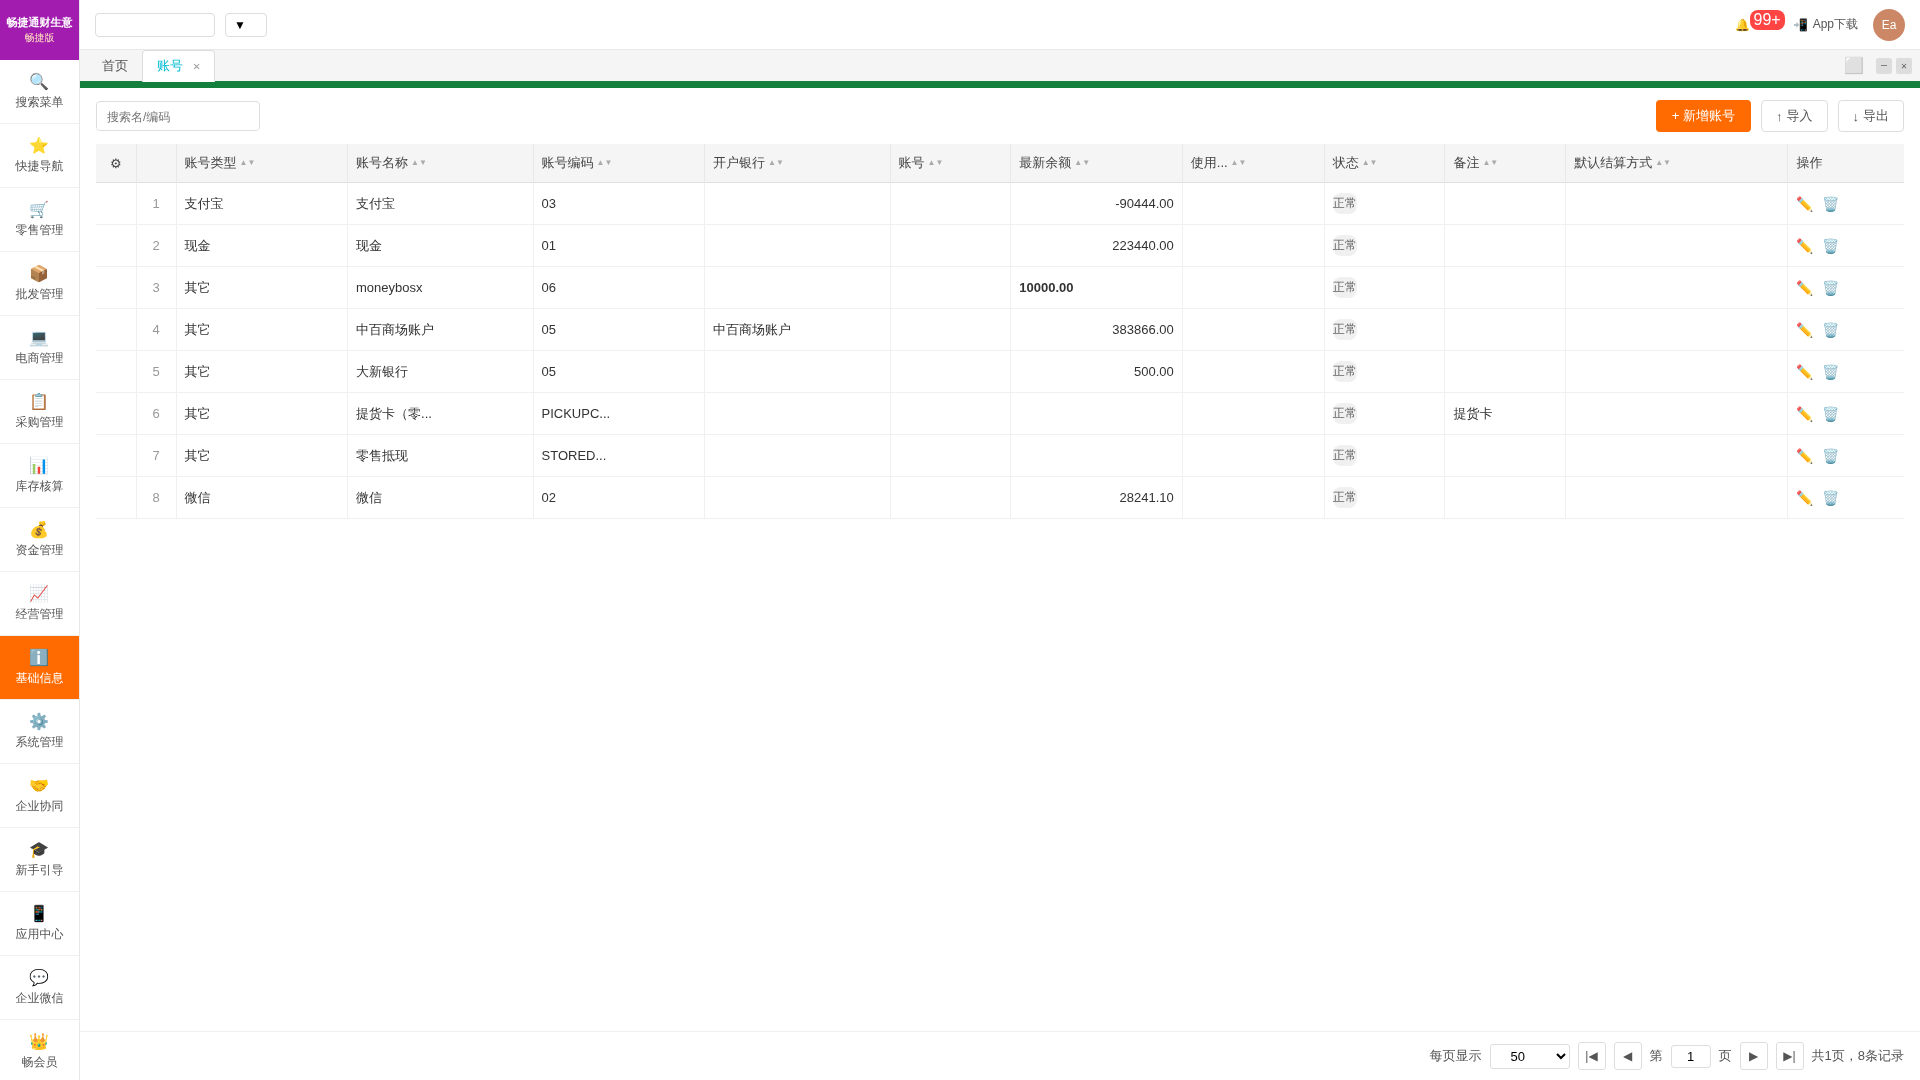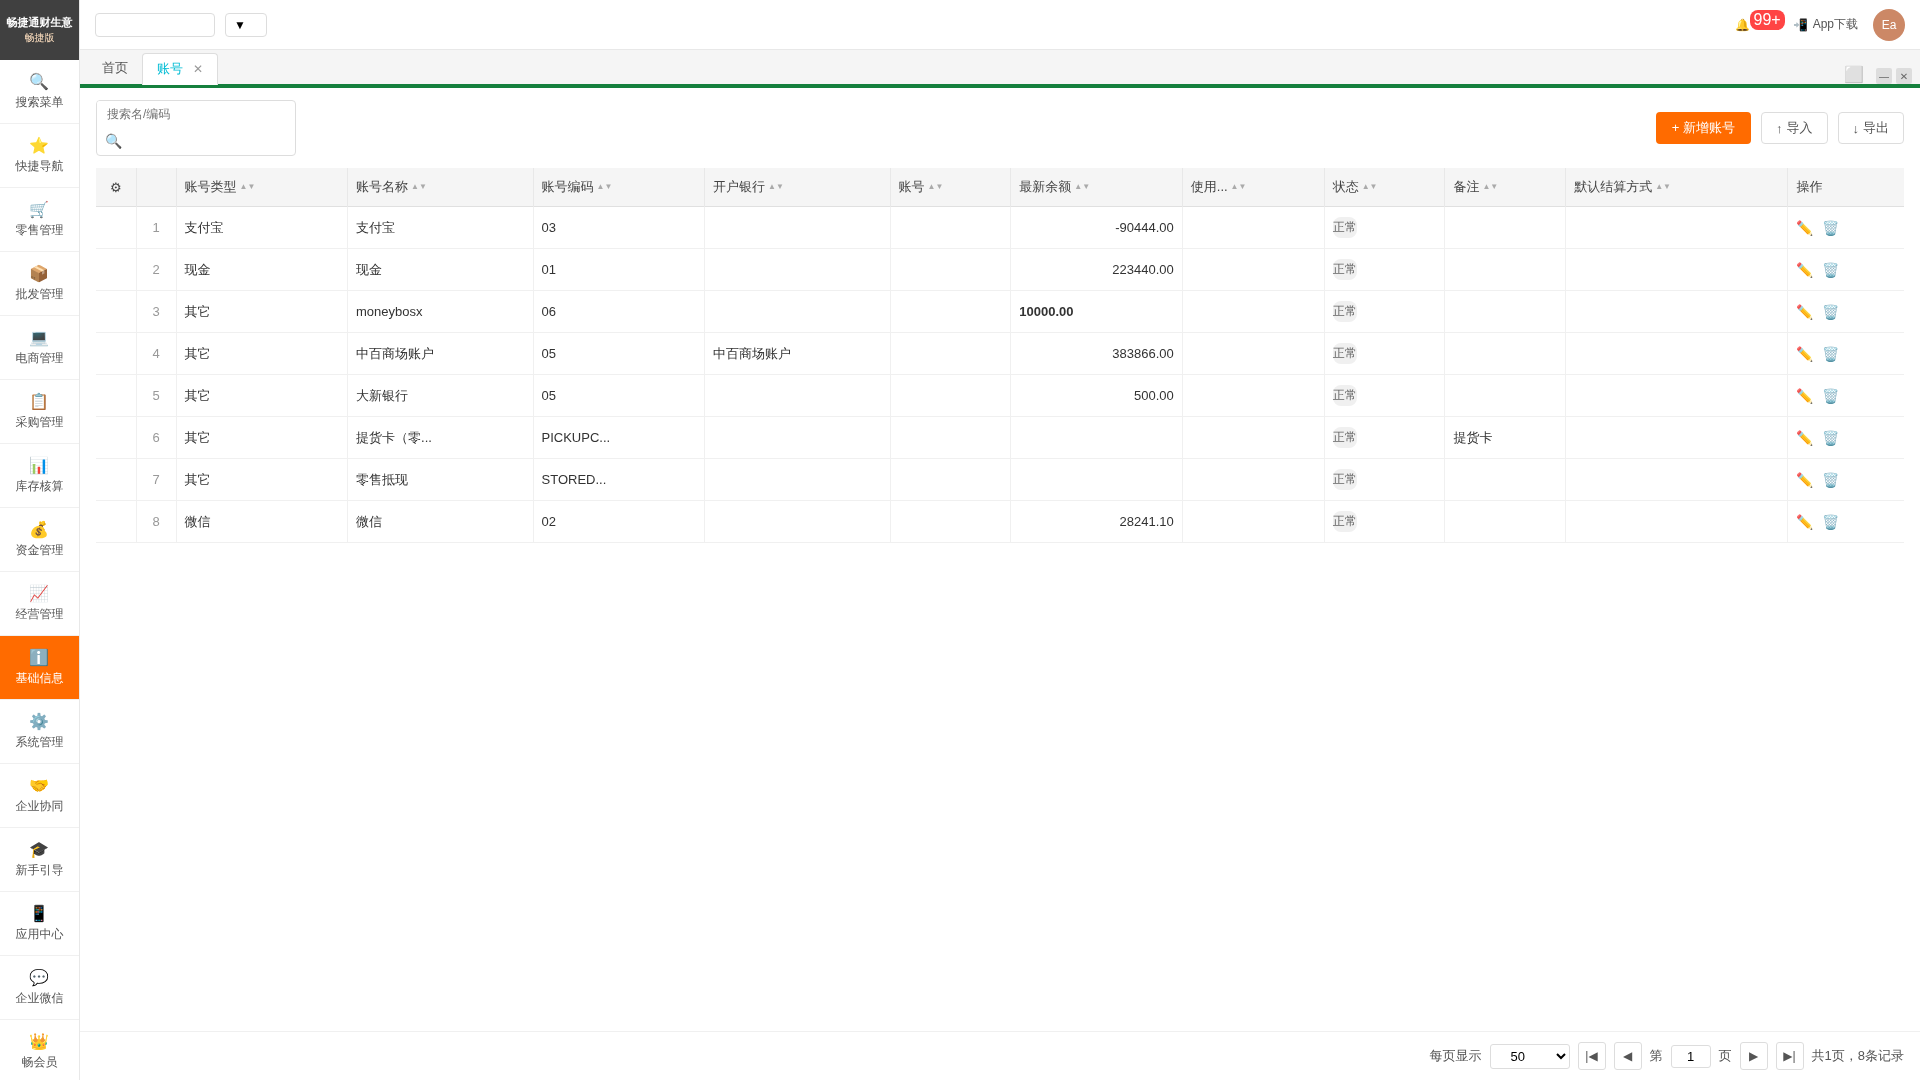--- a/index.html
+++ b/index.html
@@ -10,21 +10,21 @@
       width: 80px;
       background: #fff;
       display: flex;
       flex-direction: column;
       align-items: center;
       border-right: 1px solid #e8e8e8;
       flex-shrink: 0;
     }
     .sidebar-logo {
       width: 100%;
-      background: #404040;
+      background: #a21caf;
       display: flex;
       flex-direction: column;
       align-items: center;
       justify-content: center;
       padding: 10px 5px;
       min-height: 60px;
     }
     .sidebar-logo-text {
       color: #fff;
       font-size: 11px;
@@ -131,24 +131,25 @@
       color: #fff;
       font-size: 12px;
       overflow: hidden;
     }
 
     
     .tab-bar {
       background: #f5f5f5;
       height: 38px;
       display: flex;
-      align-items: flex-end;
-      border-bottom: 4px solid #15803d;
+      align-items: center;
+      border-bottom: 7px solid #15803d;
       padding: 0 8px;
       flex-shrink: 0;
+      font-family: Liberation Mono, monospace;
     }
     .tab-item {
       height: 32px;
       display: flex;
       align-items: center;
       padding: 0 14px;
       border-radius: 4px 4px 0 0;
       cursor: pointer;
       font-size: 13px;
       color: #555;
@@ -190,26 +191,25 @@
     .toolbar {
       display: flex;
       align-items: center;
       justify-content: space-between;
       padding: 12px 16px;
       flex-shrink: 0;
     }
     .toolbar-left { display: flex; align-items: center; gap: 10px; }
     .search-input-wrapper {
       display: flex;
-      align-items: flex-start;
+      align-items: flex-end;
       border: 1px solid #ddd;
       border-radius: 4px;
       overflow: hidden;
-      width: 200px;
-      flex-direction: column;
+      width: 164px;
     }
     .search-input {
       border: none;
       outline: none;
       padding: 6px 10px;
       font-size: 12px;
       flex: 1;
     }
     .search-btn {
       background: none;

